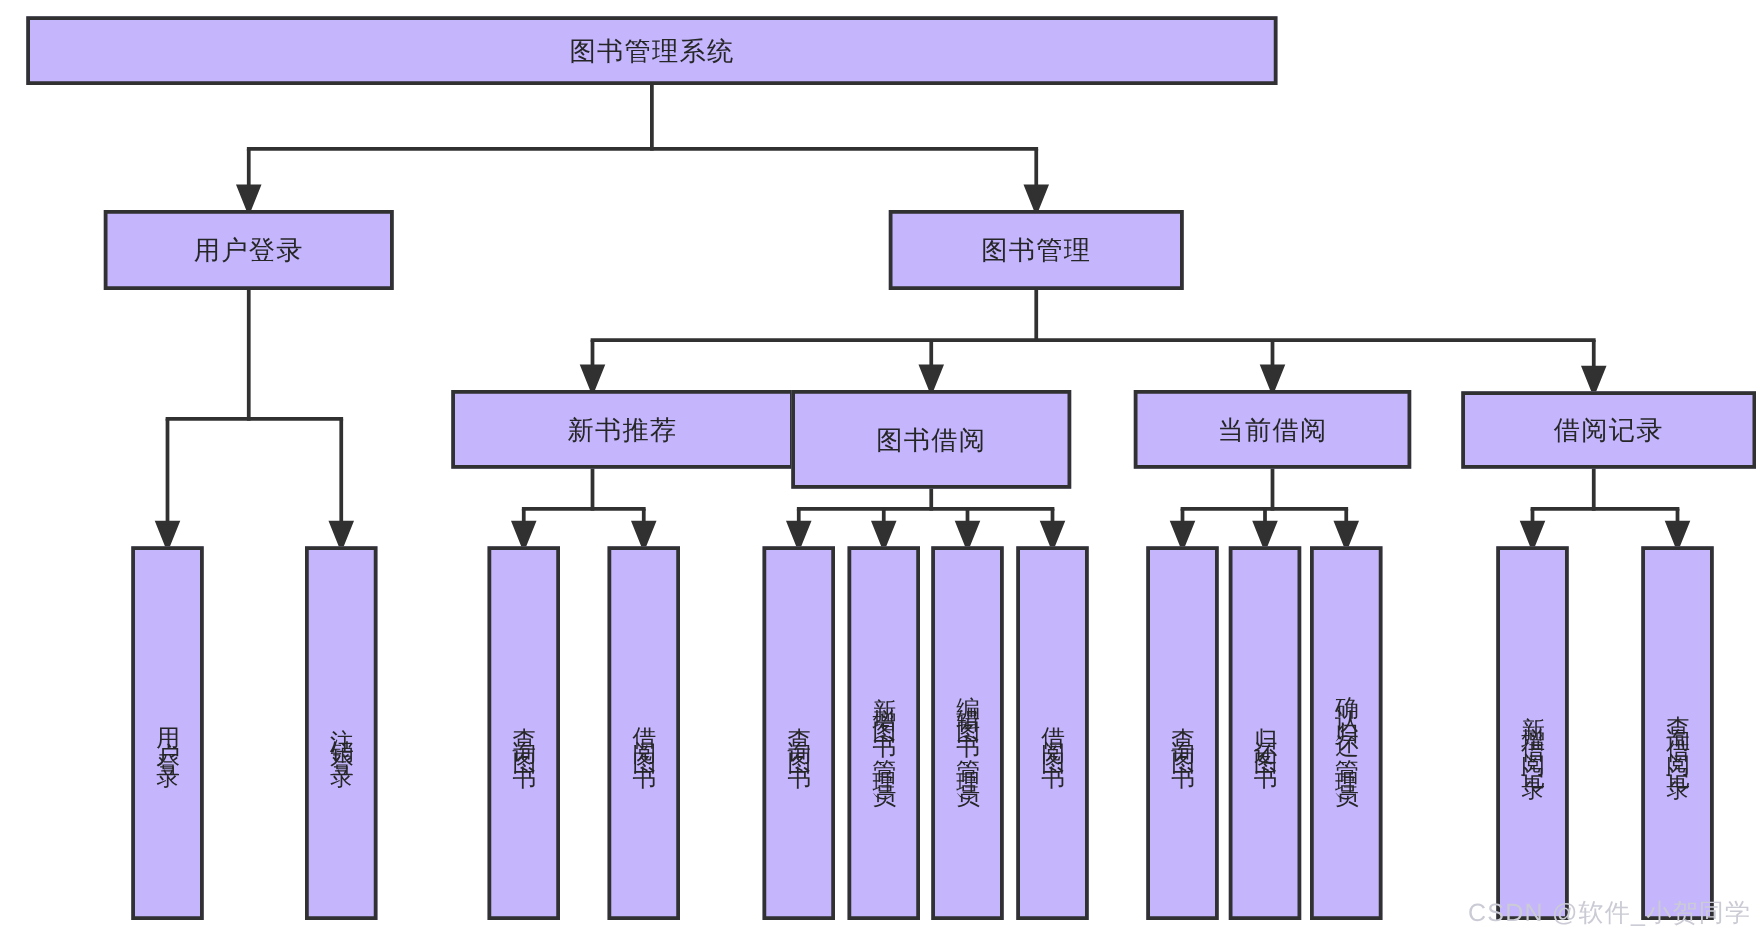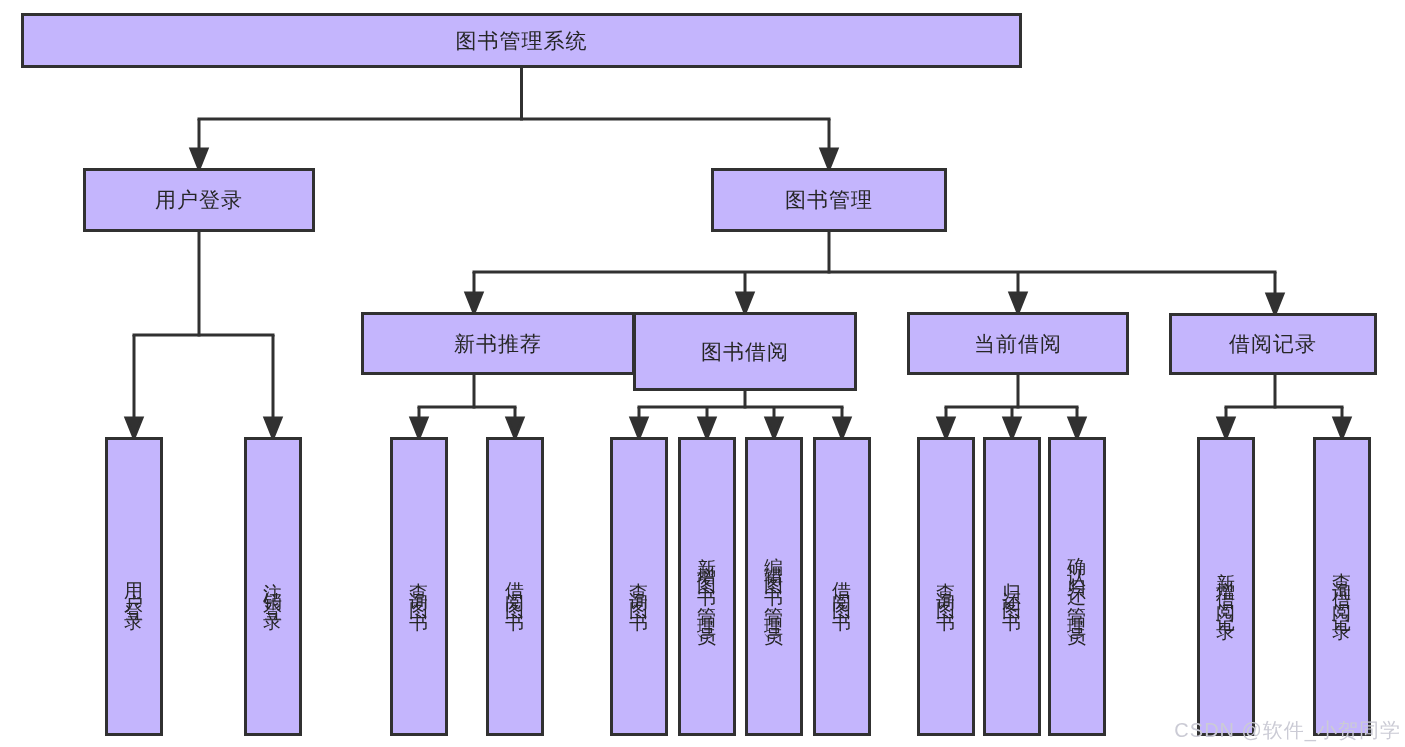--- a/index.html
+++ b/index.html
@@ -122,21 +122,21 @@
     </div>
     <div class="node h" style="left: 361px; top: 312px; width: 274px; height: 63px;">
       <span class="label">新书推荐</span>
     </div>
     <div class="node h" style="left: 633px; top: 312px; width: 224px; height: 79px;">
       <span class="label">图书借阅</span>
     </div>
     <div class="node h" style="left: 907px; top: 312px; width: 222px; height: 63px;">
       <span class="label">当前借阅</span>
     </div>
-    <div class="node h" style="left: 1169px; top: 313px; width: 208px; height: 62px;">
+    <div class="node h" style="left: 1169px; top: 313px; width: 236px; height: 62px;">
       <span class="label">借阅记录</span>
     </div>
     <div class="node v" style="left: 105px; top: 437px; width: 58px; height: 299px;">
       <span class="label">用户登录</span>
     </div>
     <div class="node v" style="left: 244px; top: 437px; width: 58px; height: 299px;">
       <span class="label">注销登录</span>
     </div>
     <div class="node v" style="left: 390px; top: 437px; width: 58px; height: 299px;">
       <span class="label">查询图书</span>

